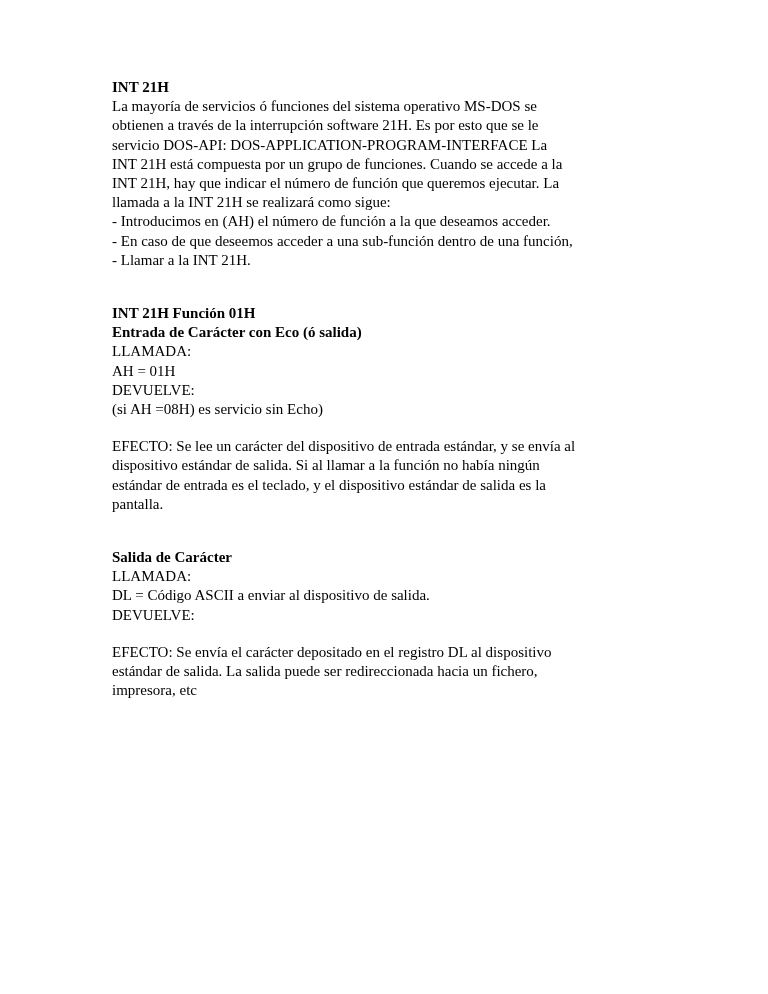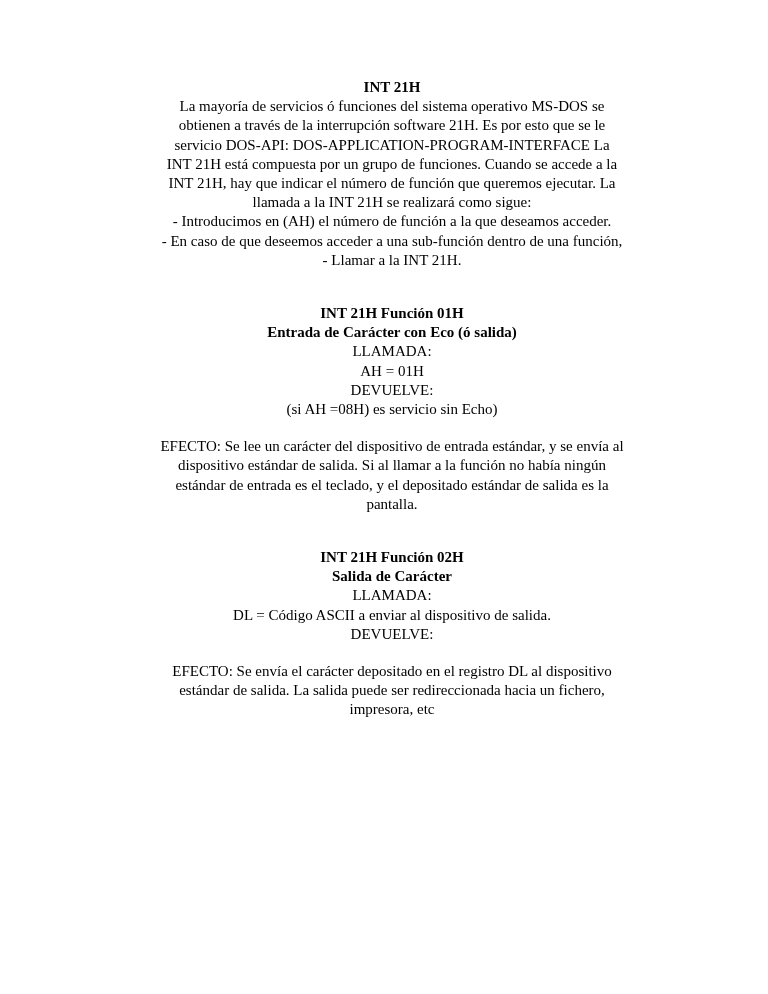--- a/index.html
+++ b/index.html
@@ -10,21 +10,21 @@
     width: 768px;
     height: 994px;
     background: #ffffff;
     color: #000000;
     font-family: "Liberation Serif", "DejaVu Serif", serif;
     font-size: 15px;
     line-height: 19.2px;
     padding: 78px 96px 0 112px;
     overflow: hidden;
   }
-  .line { white-space: nowrap; min-height: 19.2px; text-align: center; }
+  .line { white-space: nowrap; min-height: 19.2px; }
   .bold { font-weight: bold; }
   .gap-1 { height: 18px; }
   .gap-2 { height: 34px; }
 </style>
 </head>
 <body>
 
 <div class="page">
 
   <section>
@@ -45,28 +45,27 @@
   <section>
     <div class="line bold">INT 21H Función 01H</div>
     <div class="line bold">Entrada de Carácter con Eco (ó salida)</div>
     <div class="line">LLAMADA:</div>
     <div class="line">AH = 01H</div>
     <div class="line">DEVUELVE:</div>
     <div class="line">(si AH =08H) es servicio sin Echo)</div>
     <div class="gap-1"></div>
     <div class="line">EFECTO: Se lee un carácter del dispositivo de entrada estándar, y se envía al</div>
     <div class="line">dispositivo estándar de salida. Si al llamar a la función no había ningún</div>
-    <div class="line">estándar de entrada es el teclado, y el depositado estándar de salida es la</div>
+    <div class="line">estándar de entrada es el teclado, y el dispositivo estándar de salida es la</div>
     <div class="line">pantalla.</div>
   </section>
 
   <div class="gap-2"></div>
 
   <section>
-    <div class="line bold">INT 21H Función 02H</div>
     <div class="line bold">Salida de Carácter</div>
     <div class="line">LLAMADA:</div>
     <div class="line">DL = Código ASCII a enviar al dispositivo de salida.</div>
     <div class="line">DEVUELVE:</div>
     <div class="gap-1"></div>
     <div class="line">EFECTO: Se envía el carácter depositado en el registro DL al dispositivo</div>
     <div class="line">estándar de salida. La salida puede ser redireccionada hacia un fichero,</div>
     <div class="line">impresora, etc</div>
   </section>
 

